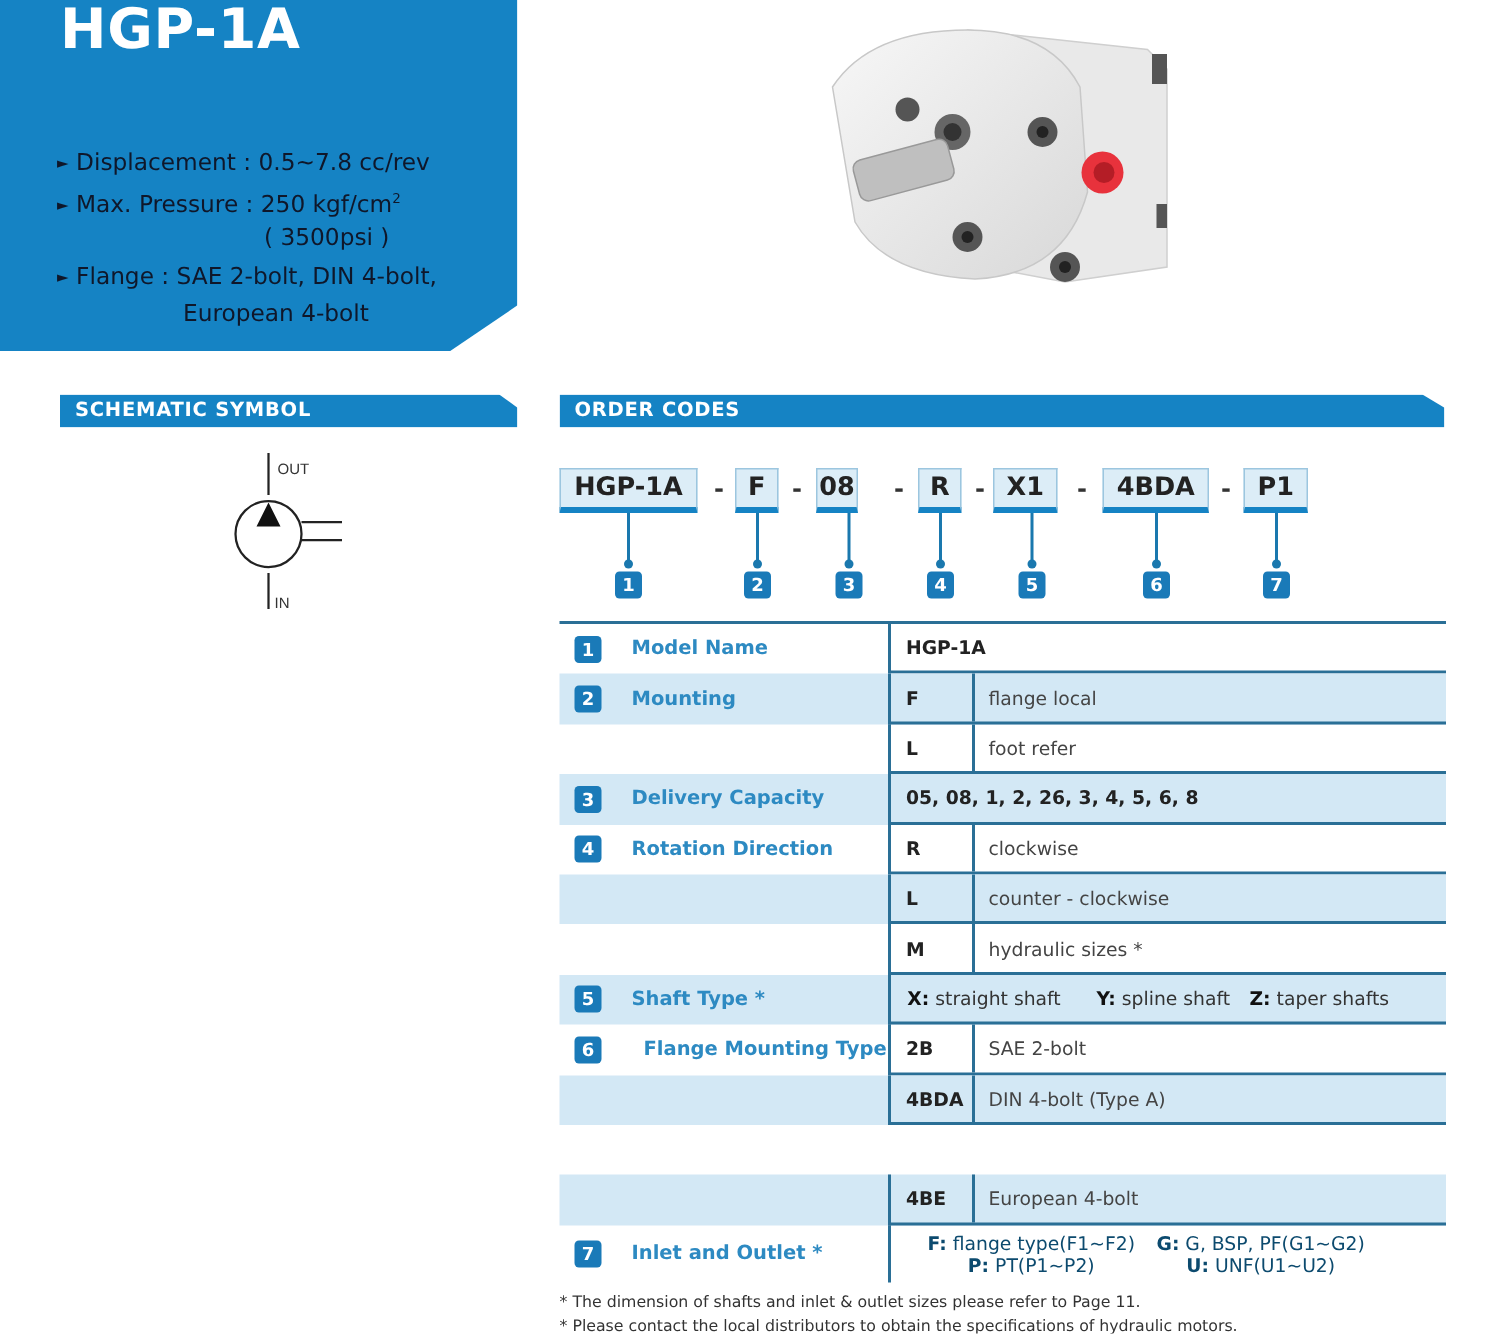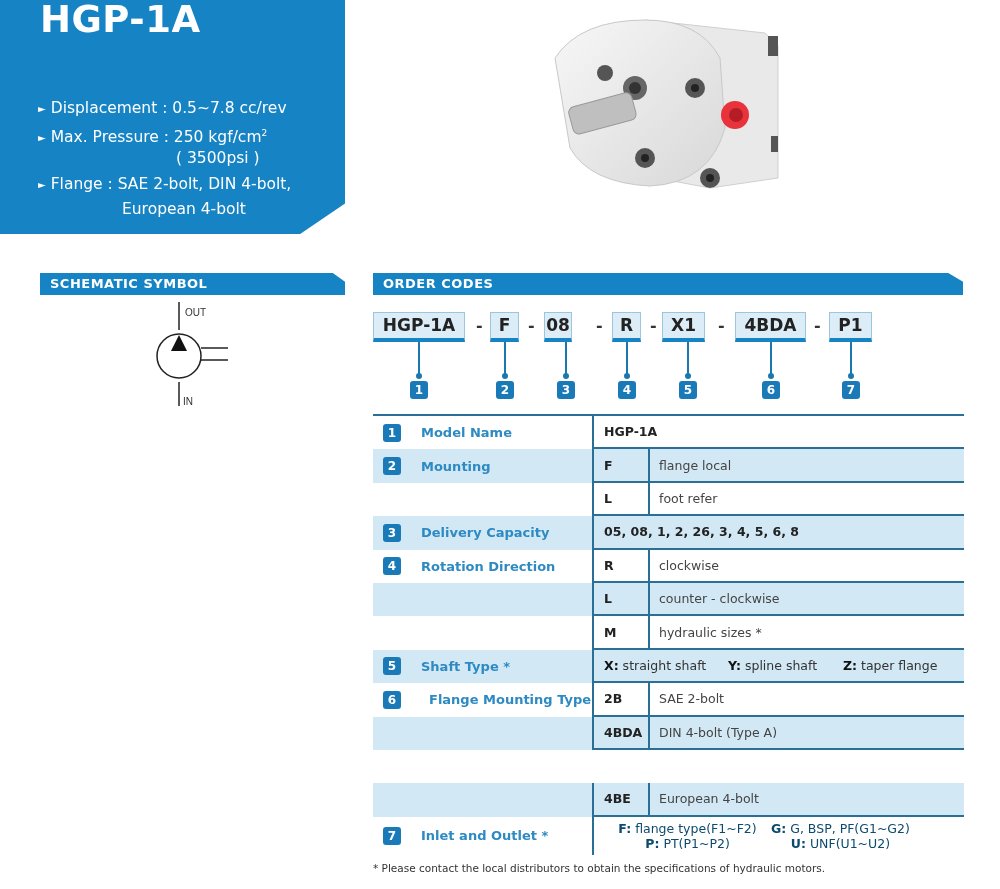--- a/index.html
+++ b/index.html
@@ -1,25 +1,25 @@
 <!DOCTYPE html>
 <html><head>
 <meta charset="utf-8">
 <style>
   * { box-sizing: border-box; margin: 0; padding: 0; }
   body { width: 1000px; height: 889px; background: #ffffff; position: relative; overflow: hidden;
          font-family: "DejaVu Sans", "Liberation Sans", sans-serif; color: #222; }
   .hero { position: absolute; left: 0; top: 0; width: 345px; height: 234px; background: #1583c4;
           clip-path: polygon(0 0, 100% 0, 100% 87%, 87% 100%, 0 100%); }
   .hero-title { position: absolute; left: 40px; top: 0px; font-size: 37px; font-weight: bold; color: #fff; letter-spacing: 0.5px; line-height: 40px; }
-  .spec { position: absolute; left: 38px; color: #ffffff; font-size: 15.5px; line-height: 20px; white-space: nowrap; }
+  .spec { position: absolute; left: 38px; color: #0f172a; font-size: 15.5px; line-height: 20px; white-space: nowrap; }
   .spec .tri { font-size: 10px; margin-right: 5px; vertical-align: 1px; }
   .spec sup { font-size: 9px; }
   .pump { position: absolute; left: 550px; top: 8px; width: 240px; height: 185px; }
-  .sec-head { position: absolute; top: 273px; height: 22px; background: #1583c4; color: #fff; font-weight: bold;
+  .sec-head { position: absolute; top: 263px; height: 22px; background: #1583c4; color: #fff; font-weight: bold;
               font-size: 13px; line-height: 22px; padding-left: 10px; letter-spacing: 0.5px; }
   .sec-head.schem { left: 40px; width: 305px; clip-path: polygon(0 0, 96% 0, 100% 40%, 100% 100%, 0 100%); }
   .sec-head.order { left: 373px; width: 590px; clip-path: polygon(0 0, 97.5% 0, 100% 40%, 100% 100%, 0 100%); }
   .schematic { position: absolute; left: 145px; top: 300px; width: 120px; height: 110px; }
   .code-box { position: absolute; top: 312px; height: 30px; background: #dcedf7; border: 1px solid #9cc6df;
               border-bottom: 4px solid #1583c4; font-weight: bold; font-size: 17px; text-align: center; line-height: 25px; color: #222; }
   .dash { position: absolute; top: 316px; font-weight: bold; font-size: 16px; color: #333; }
   .conn { position: absolute; top: 342px; width: 2px; height: 34px; background: #1a78ae; }
   .conn::after { content: ""; position: absolute; left: -2px; bottom: -3px; width: 6px; height: 6px; border-radius: 50%; background: #1a78ae; }
   .num { position: absolute; top: 381px; width: 18px; height: 18px; background: #1a7ab8; color: #fff; font-weight: bold;
@@ -29,21 +29,21 @@
   .row .lcell { width: 219px; height: 100%; display: flex; align-items: center; }
   .row .rcell { flex: 1; height: 100%; display: flex; align-items: center; border-left: 2px solid #2a6f96; border-bottom: 2px solid #2a6f96; }
   .row.shade .lcell, .row.shade .rcell { background: #d3e8f5; }
   .row .badge { width: 18px; height: 18px; margin-left: 10px; background: #1a7ab8; color: #fff; font-weight: bold; font-size: 12px;
                 text-align: center; line-height: 18px; border-radius: 3px; flex: none; }
   .row .lbl { margin-left: 20px; color: #2d8ac2; font-weight: bold; font-size: 13px; }
   .row .code { width: 56px; height: 100%; display: flex; align-items: center; padding-left: 10px; font-weight: bold; font-size: 12.5px;
                border-right: 2px solid #2a6f96; color: #222; }
   .row .desc { padding-left: 9px; font-size: 12.5px; color: #444; }
   .row .full { padding-left: 10px; font-size: 12.5px; font-weight: bold; color: #222; }
-  .row .multi { padding-left: 10px; font-size: 12.5px; color: #333; display: flex; gap: 0; }
+  .row .multi { font-size: 12.5px; color: #333; display: flex; gap: 0; text-align: center; }
   .row .multi b { color: #111; }
   .row.last { height: 38px; }
   .row.last .rcell { border-bottom: none; align-items: flex-start; padding-top: 4px; }
   .io-grid { display: grid; grid-template-columns: 167px auto; padding-left: 10px; font-size: 12.5px; line-height: 15px; color: #0c4a6e; text-align: center; }
   .notes { position: absolute; left: 373px; top: 860px; font-size: 10.5px; color: #333; line-height: 16px; }
 </style>
 </head>
 <body>
 
 <div class="hero">
@@ -187,21 +187,21 @@
   </div>
   <div class="row shade">
     <div class="lcell">
         <span class="badge">5</span>
         <span class="lbl">Shaft Type *</span>
       </div>
     <div class="rcell">
       <span class="multi">
         <span style="width:124px;"><b>X:</b><span> straight shaft</span></span>
         <span style="width:115px;"><b>Y:</b><span> spline shaft</span></span>
-        <span><b>Z:</b><span> taper flange</span></span>
+        <span><b>Z:</b><span> taper shafts</span></span>
       </span>
     </div>
   </div>
   <div class="row">
     <div class="lcell">
         <span class="badge">6</span>
         <span class="lbl" style="margin-left:28px;">Flange Mounting Type</span>
       </div>
     <div class="rcell">
         <span class="code">2B</span>
@@ -235,14 +235,15 @@
         <span><b>F:</b><span> flange type(F1~F2)</span></span>
         <span><b>G:</b><span> G, BSP, PF(G1~G2)</span></span>
         <span><b>P:</b><span> PT(P1~P2)</span></span>
         <span><b>U:</b><span> UNF(U1~U2)</span></span>
       </div>
     </div>
   </div>
 </div>
 
 <div class="notes">
+  <div>* The dimension of shafts and inlet &amp; outlet sizes please refer to Page 11.</div>
   <div>* Please contact the local distributors to obtain the specifications of hydraulic motors.</div>
 </div>
 
 </body></html>

